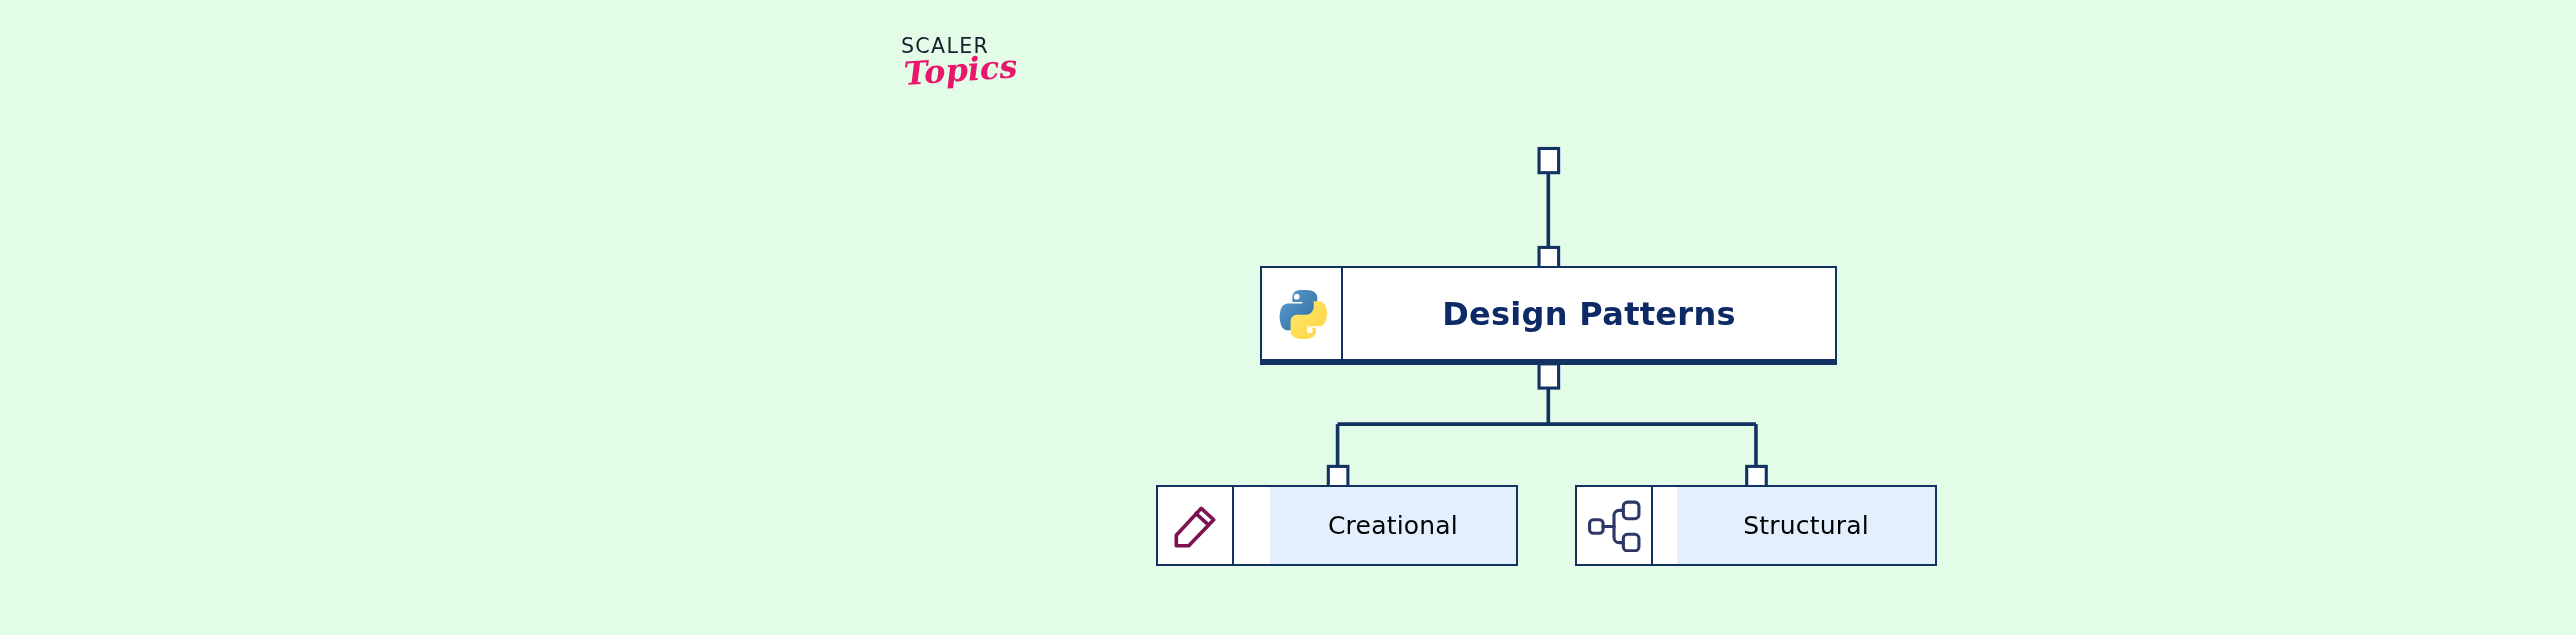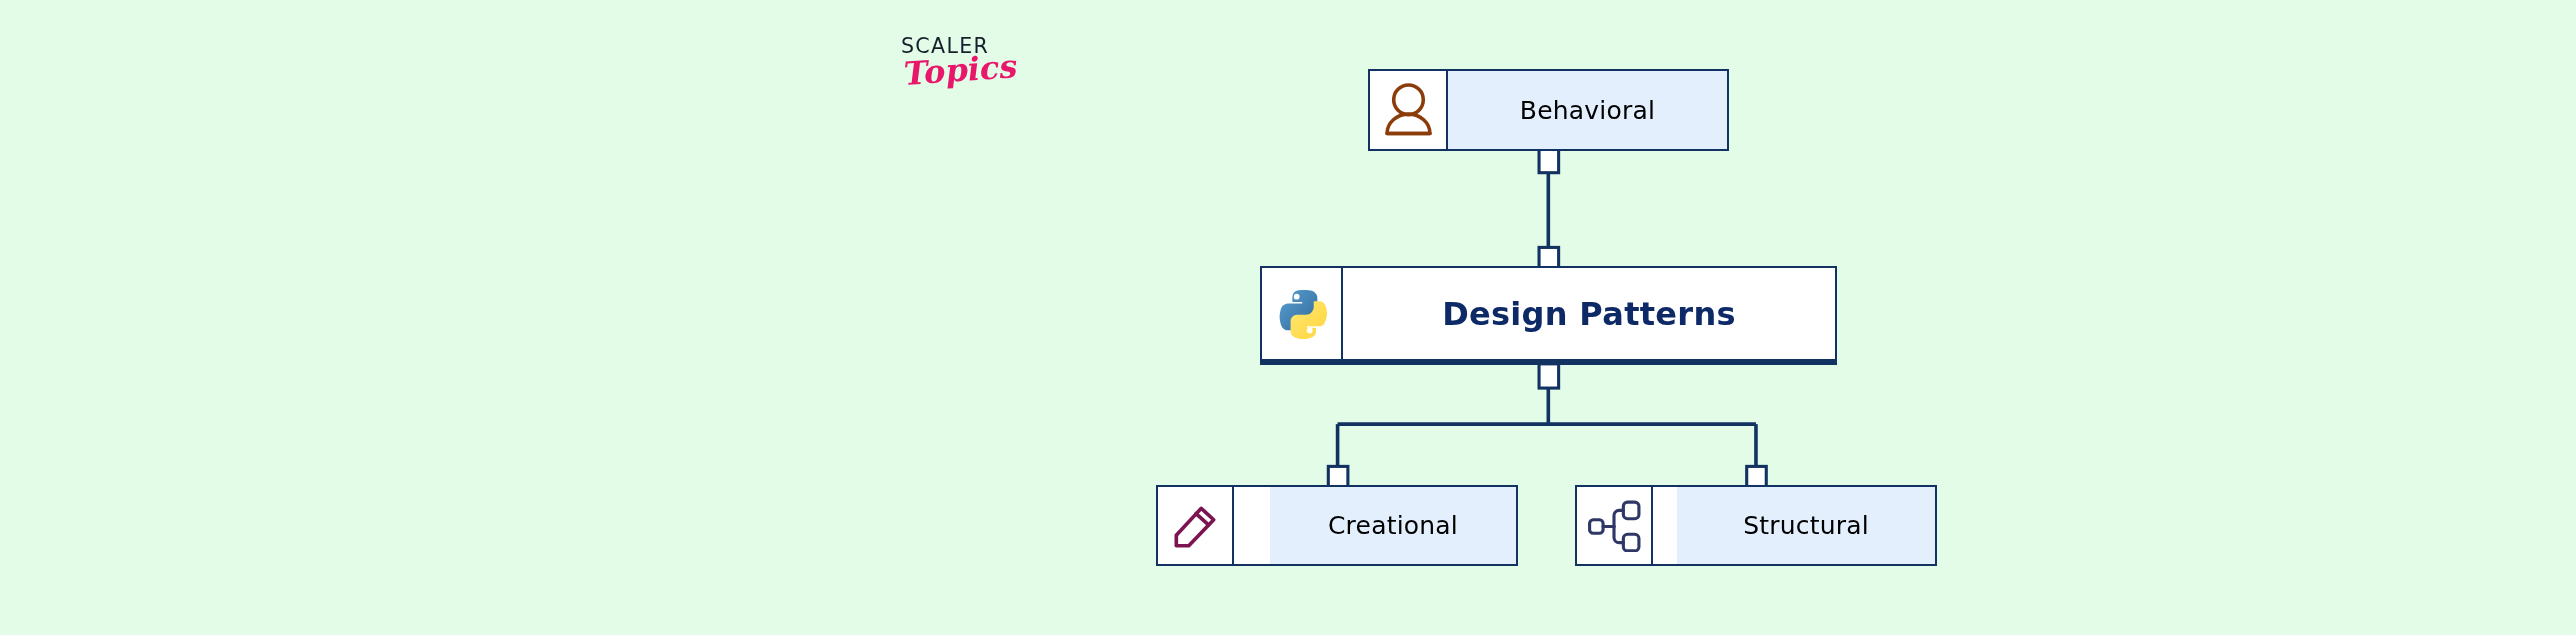--- a/index.html
+++ b/index.html
@@ -170,32 +170,20 @@
 
     <rect x="2987" y="480" width="38" height="47" fill="#ffffff" stroke="#123262" stroke-width="6"></rect>
 
     <rect x="2987" y="706" width="38" height="47" fill="#ffffff" stroke="#123262" stroke-width="6"></rect>
 
     <rect x="2578" y="905" width="38" height="47" fill="#ffffff" stroke="#123262" stroke-width="6"></rect>
 
     <rect x="3390" y="905" width="38" height="47" fill="#ffffff" stroke="#123262" stroke-width="6"></rect>
   </svg>
 
-  <div class="node" id="node-behavioral">
-    <div class="icon-cell">
-      <svg class="icon-svg" width="49" height="58" viewBox="0 0 96 112">
-        <circle cx="48" cy="36" r="29" fill="none" stroke="#8a3d0a" stroke-width="7"></circle>
-        <path d="M6 102 A 42 38 0 0 1 90 102 Z" fill="none" stroke="#8a3d0a" stroke-width="7" stroke-linejoin="round"></path>
-        <line x1="6" y1="102" x2="90" y2="102" stroke="#8a3d0a" stroke-width="7" stroke-linecap="round"></line>
-      </svg>
-    </div>
-    <div class="label-cell">
-      <span class="label-text">Behavioral</span>
-    </div>
-  </div>
 
   <div class="node" id="node-design-patterns">
     <div class="icon-cell">
       <svg class="icon-svg" width="54" height="54" viewBox="0 0 110 110">
         <defs>
           <linearGradient id="pyBlue" x1="0" y1="0" x2="1" y2="1">
             <stop offset="0%" stop-color="#5a9fd4"></stop>
             <stop offset="100%" stop-color="#306998"></stop>
           </linearGradient>
           <linearGradient id="pyYellow" x1="0" y1="0" x2="1" y2="1">

